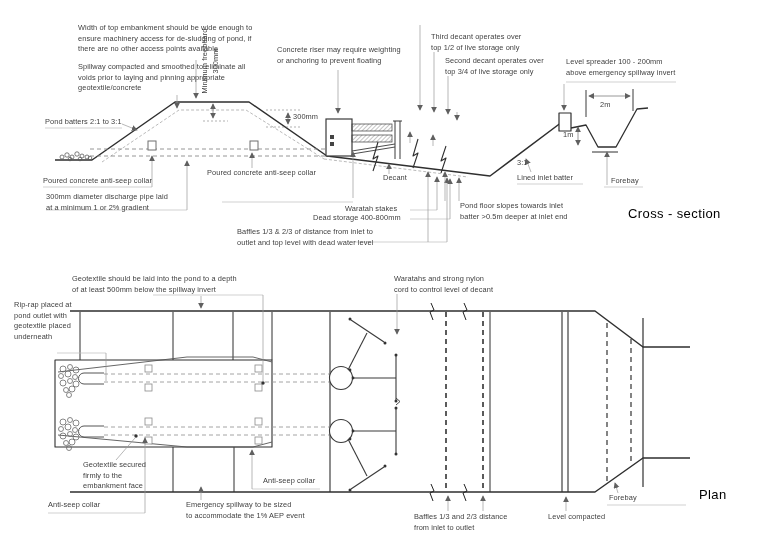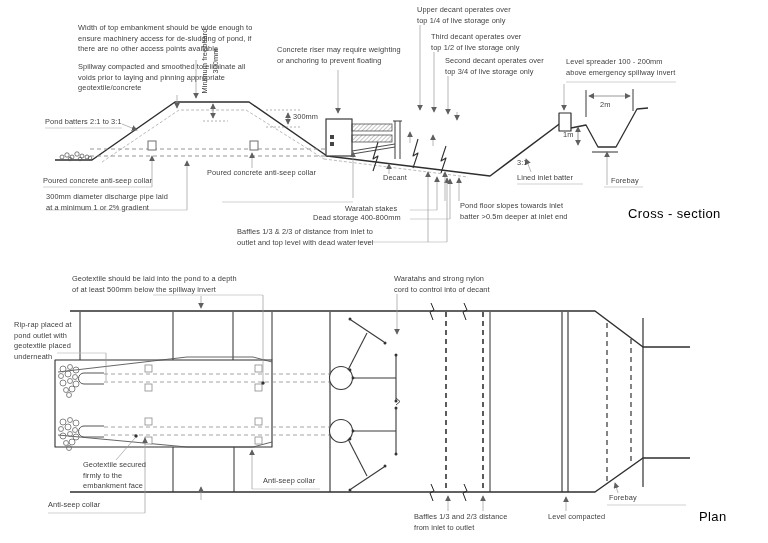--- a/index.html
+++ b/index.html
@@ -269,22 +269,20 @@
 ensure machinery access for de-sludging of pond, if
 there are no other access points available</div>
   <div class="lbl" style="left:78px;top:62px;width:200px">Spillway compacted and smoothed to eliminate all
 voids prior to laying and pinning appropriate
 geotextile/concrete</div>
   <div class="lbl" style="left:45px;top:117px">Pond batters 2:1 to 3:1</div>
   <div class="lbl rot" style="left:200px;top:98px;width:74px;height:24px">Minimum freeboard
 300mm</div>
   <div class="lbl" style="left:277px;top:45px;width:150px">Concrete riser may require weighting
 or anchoring to prevent floating</div>
-  <div class="lbl" style="left:417px;top:5px;width:120px">Upper decant operates over
-top 1/4 of live storage only</div>
   <div class="lbl" style="left:431px;top:32px;width:120px">Third decant operates over
 top 1/2 of live storage only</div>
   <div class="lbl" style="left:445px;top:56px;width:125px">Second decant operates over
 top 3/4 of live storage only</div>
   <div class="lbl" style="left:566px;top:57px;width:130px">Level spreader 100 - 200mm
 above emergency spillway invert</div>
   <div class="lbl" style="left:293px;top:112px">300mm</div>
   <div class="lbl" style="left:600px;top:100px">2m</div>
   <div class="lbl" style="left:563px;top:130px">1m</div>
   <div class="lbl" style="left:43px;top:176px">Poured concrete anti-seep collar</div>
@@ -298,30 +296,32 @@
   <div class="lbl" style="left:383px;top:173px">Decant</div>
   <div class="lbl" style="left:517px;top:158px">3:1</div>
   <div class="lbl" style="left:517px;top:173px">Lined inlet batter</div>
   <div class="lbl" style="left:611px;top:176px">Forebay</div>
   <div class="lbl" style="left:460px;top:201px;width:130px">Pond floor slopes towards inlet
 batter &gt;0.5m deeper at inlet end</div>
   <div class="title" style="left:628px;top:206px">Cross - section</div>
 
   <div class="lbl" style="left:72px;top:274px;width:195px">Geotextile should be laid into the pond to a depth
 of at least 500mm below the spillway invert</div>
-  <div class="lbl" style="left:14px;top:320px;width:70px">Rip-rap placed at
+  <div class="lbl" style="left:14px;top:300px;width:70px">Rip-rap placed at
 pond outlet with
 geotextile placed
 underneath</div>
   <div class="lbl" style="left:394px;top:274px;width:120px">Waratahs and strong nylon
-cord to control into of decant</div>
+cord to control level of decant</div>
   <div class="lbl" style="left:83px;top:460px;width:80px">Geotextile secured
 firmly to the
 embankment face</div>
   <div class="lbl" style="left:48px;top:500px">Anti-seep collar</div>
   <div class="lbl" style="left:263px;top:476px">Anti-seep collar</div>
+  <div class="lbl" style="left:186px;top:500px;width:130px">Emergency spillway to be sized
+to accommodate the 1% AEP event</div>
   <div class="lbl" style="left:414px;top:512px;width:115px">Baffles 1/3 and 2/3 distance
 from inlet to outlet</div>
   <div class="lbl" style="left:548px;top:512px">Level compacted</div>
   <div class="lbl" style="left:609px;top:493px">Forebay</div>
-  <div class="title" style="left:699px;top:509px">Plan</div>
+  <div class="title" style="left:699px;top:487px">Plan</div>
 
 </div>
 
 </body></html>

